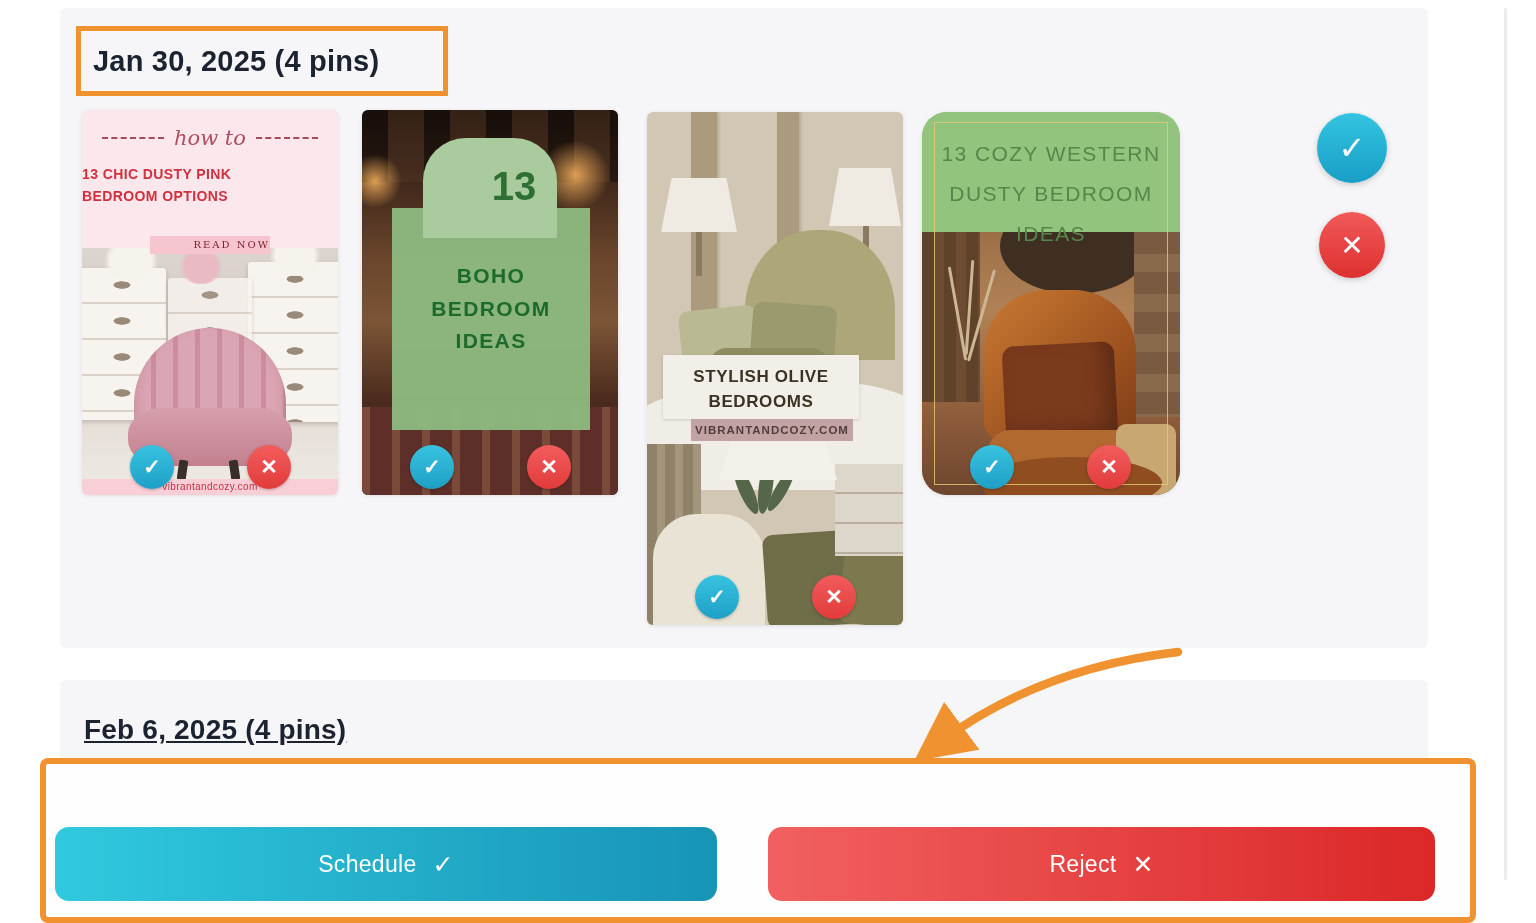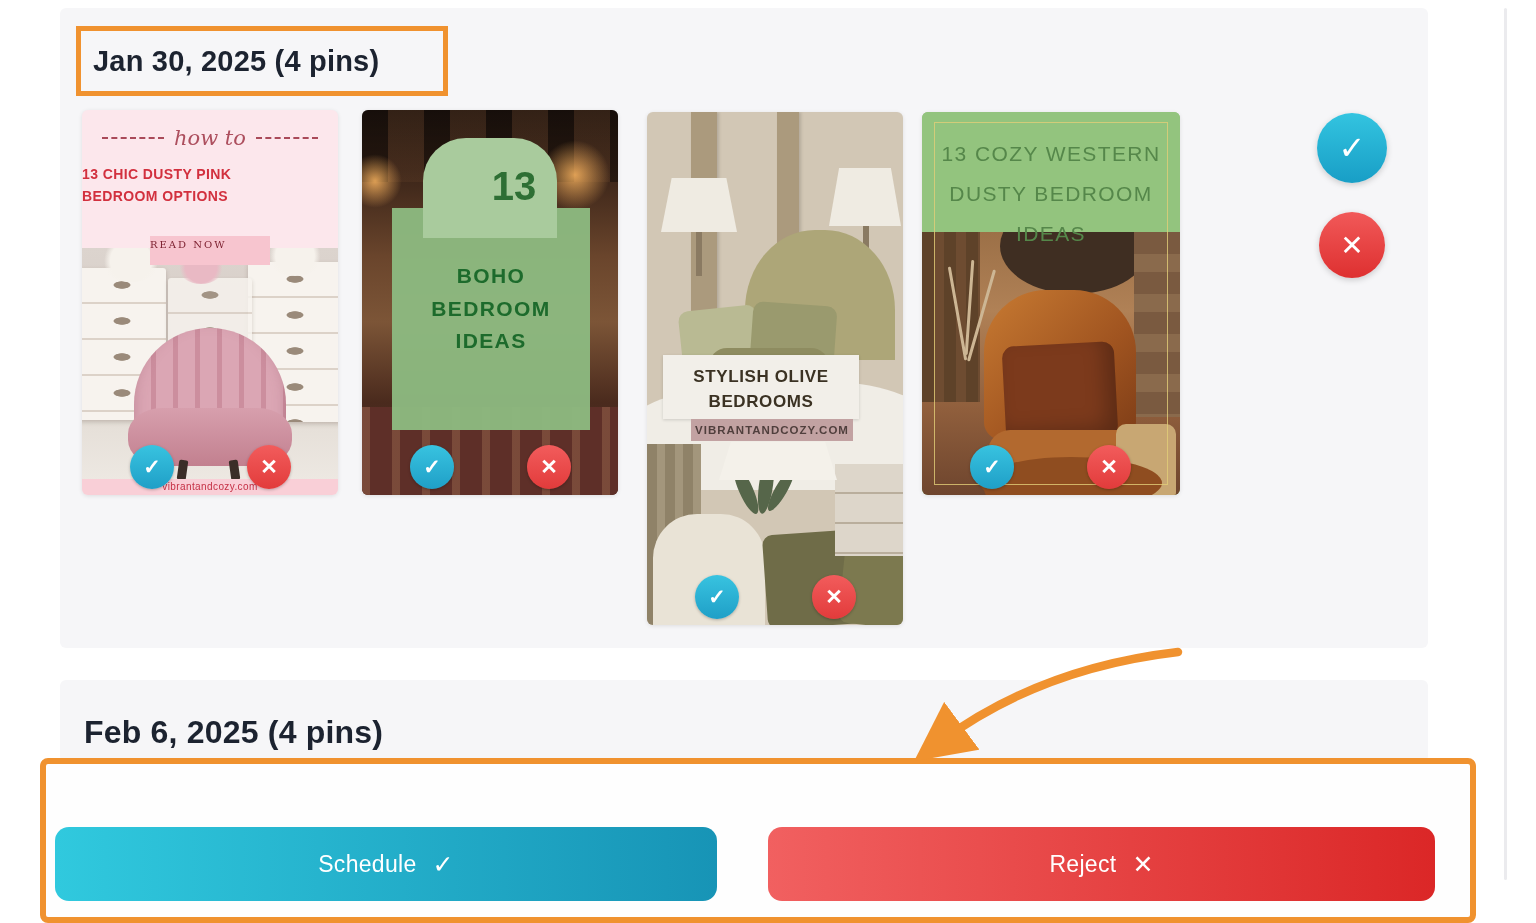--- a/index.html
+++ b/index.html
@@ -25,22 +25,22 @@
   .mini-check{left:48px;bottom:6px;background:linear-gradient(180deg,#38c3e0,#1f9fc7);}
   .mini-cross{left:165px;bottom:6px;background:linear-gradient(180deg,#f25c5c,#e23b3b);}
 
   
   .p1{background:#fce7ec;}
   .p1-eyebrow{position:absolute;top:16px;left:0;right:0;display:flex;align-items:center;justify-content:center;gap:10px;}
   .p1-dash{width:62px;border-top:2px dashed #a94a59;}
   .p1-script{font-family:"DejaVu Serif",serif;font-style:italic;font-size:21px;color:#ad4f5e;}
   .p1-title{position:absolute;top:54px;left:0;right:0;text-align:left;font-size:14px;font-weight:700;
             color:#d2303e;line-height:1.55;letter-spacing:.4px;}
-  .p1-cta{position:absolute;top:126px;left:50%;transform:translateX(-50%);width:120px;height:29px;background:#f7c5cf;
-          font-family:"DejaVu Serif",serif;font-size:10px;letter-spacing:2px;color:#7d2130;text-align:left;line-height:17px;z-index:3;}
+  .p1-cta{position:absolute;top:126px;left:50%;transform:translateX(-50%);width:120px;height:18px;background:#f7c5cf;
+          font-family:"DejaVu Serif",serif;font-size:10px;letter-spacing:2px;color:#7d2130;text-align:right;line-height:17px;z-index:3;}
   .p1-photo{position:absolute;top:138px;left:0;right:0;height:232px;
             background:linear-gradient(180deg,#dcd4ce 0%,#d3cac3 55%,#e6e0d9 78%,#ede8e2 100%);overflow:hidden;}
   .dresser{position:absolute;background:#f7f3ee;border-radius:3px;box-shadow:0 2px 4px rgba(90,70,60,.25);
            background-image:repeating-linear-gradient(180deg,transparent 0 34px,#dcd2c8 34px 36px),
              radial-gradient(ellipse 9px 4px at 50% 17px,#9a8a7a 85%,transparent 100%);
            background-size:100% 100%,100% 36px;background-repeat:no-repeat,repeat-y;}
   .flowerblob{position:absolute;background:radial-gradient(circle,#f6f2ec 55%,rgba(246,242,236,0) 72%);border-radius:50%;}
   .p1-chairback{position:absolute;left:50%;transform:translateX(-50%);bottom:40px;width:152px;height:112px;
                 border-radius:76px 76px 10px 10px;
                 background:repeating-linear-gradient(90deg,#dba6b4 0 17px,#cc8e9e 17px 22px);box-shadow:inset 0 -8px 14px rgba(150,90,105,.4);}
@@ -83,21 +83,21 @@
               background:repeating-linear-gradient(90deg,#8f8268 0 10px,#a3967c 10px 18px);}
   .p3-shade2{position:absolute;left:72px;top:330px;width:118px;height:38px;background:#f4f1ea;
              clip-path:polygon(10% 0,90% 0,100% 100%,0 100%);z-index:4;}
   .leaf{position:absolute;background:#56664a;border-radius:50%;}
   .p3-armchair{position:absolute;left:6px;top:402px;width:112px;height:111px;background:#e9e3d6;
                border-radius:44px 44px 0 0;}
   .p3-nightstand{position:absolute;right:0;top:352px;width:68px;height:92px;background:#ddd6ca;
                  background-image:repeating-linear-gradient(180deg,transparent 0 28px,#b9ae9c 28px 30px);}
 
   
-  .p4{background:#93c47e;}
+  .p4{background:#93c47e;border-radius:25px;}
   .p4-band{position:absolute;top:0;left:0;right:0;height:120px;background:#93c47e;text-align:center;
            padding-top:22px;box-sizing:border-box;z-index:2;}
   .p4-line{display:block;font-size:21px;font-weight:500;color:#55874a;letter-spacing:1.4px;line-height:1.9;}
   .p4-photo{position:absolute;top:120px;left:0;right:0;bottom:0;overflow:hidden;
             background:linear-gradient(180deg,#9c7047 0%,#b08156 30%,#8f5e3c 68%,#6e452e 100%);}
   .p4-mirror{position:absolute;left:78px;top:-34px;width:150px;height:96px;background:#3f2e22;border-radius:50%;}
   .p4-wood{position:absolute;left:0;top:0;width:58px;height:170px;
            background:repeating-linear-gradient(90deg,#5e4229 0 12px,#6e4c31 12px 22px);}
   .p4-textile{position:absolute;right:0;top:0;width:46px;height:185px;
               background:repeating-linear-gradient(180deg,#7a5a40 0 22px,#8a6a4c 22px 40px);}
@@ -259,21 +259,21 @@
       </div>
   </div>
 
   <div class="bulk-btn bulk-check">
       <span>✓</span>
     </div>
   <div class="bulk-btn bulk-cross">
       <span>✕</span>
     </div>
 
-  <div class="abs sec-heading" style="left:84px;top:714px;font-size:32px;">Feb 6, 2025 (4 pins)</div>
+  <div class="abs sec-heading" style="left:84px;top:714px;font-size:28px;text-decoration:underline;">Feb 6, 2025 (4 pins)</div>
 
   <svg class="arrow-svg" width="320" height="125" viewBox="0 0 320 125">
     <defs>
       <marker id="ah" markerWidth="7" markerHeight="7" refX="3.2" refY="3.5" orient="auto">
         <path d="M0,0 L7,3.5 L0,7 z" fill="#f0922f"></path>
       </marker>
     </defs>
     <path d="M 288 14 Q 150 30 50 104" fill="none" stroke="#f0922f" stroke-width="8.5" stroke-linecap="round" marker-end="url(#ah)"></path>
   </svg>
 

